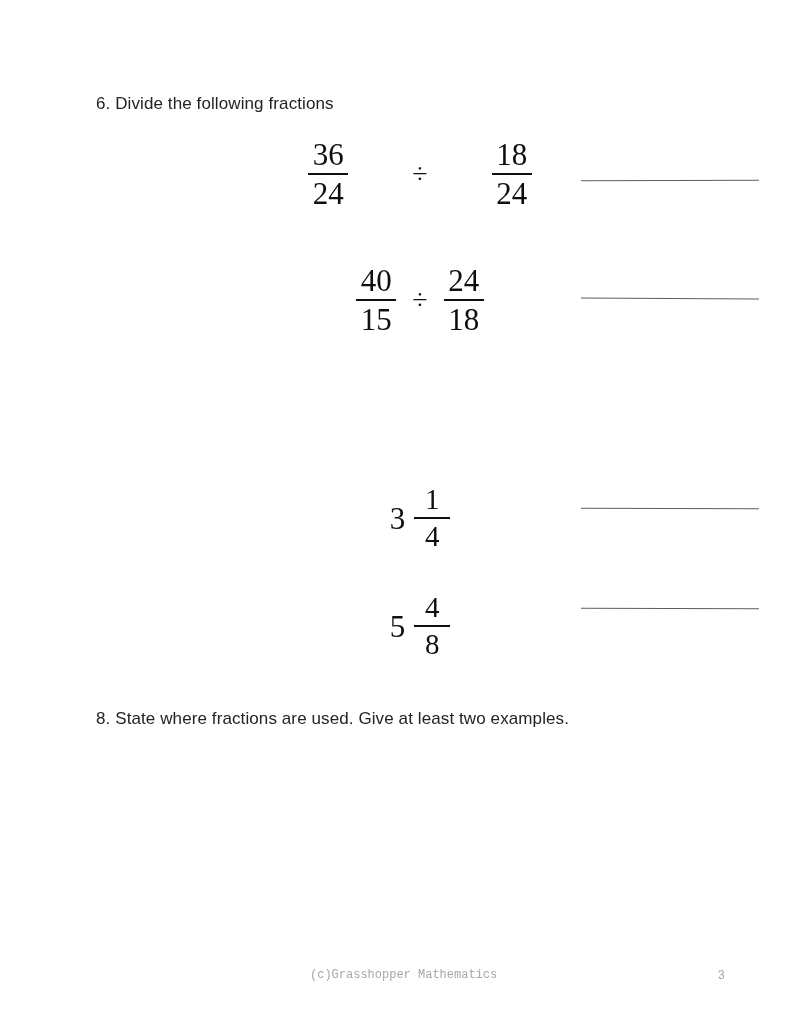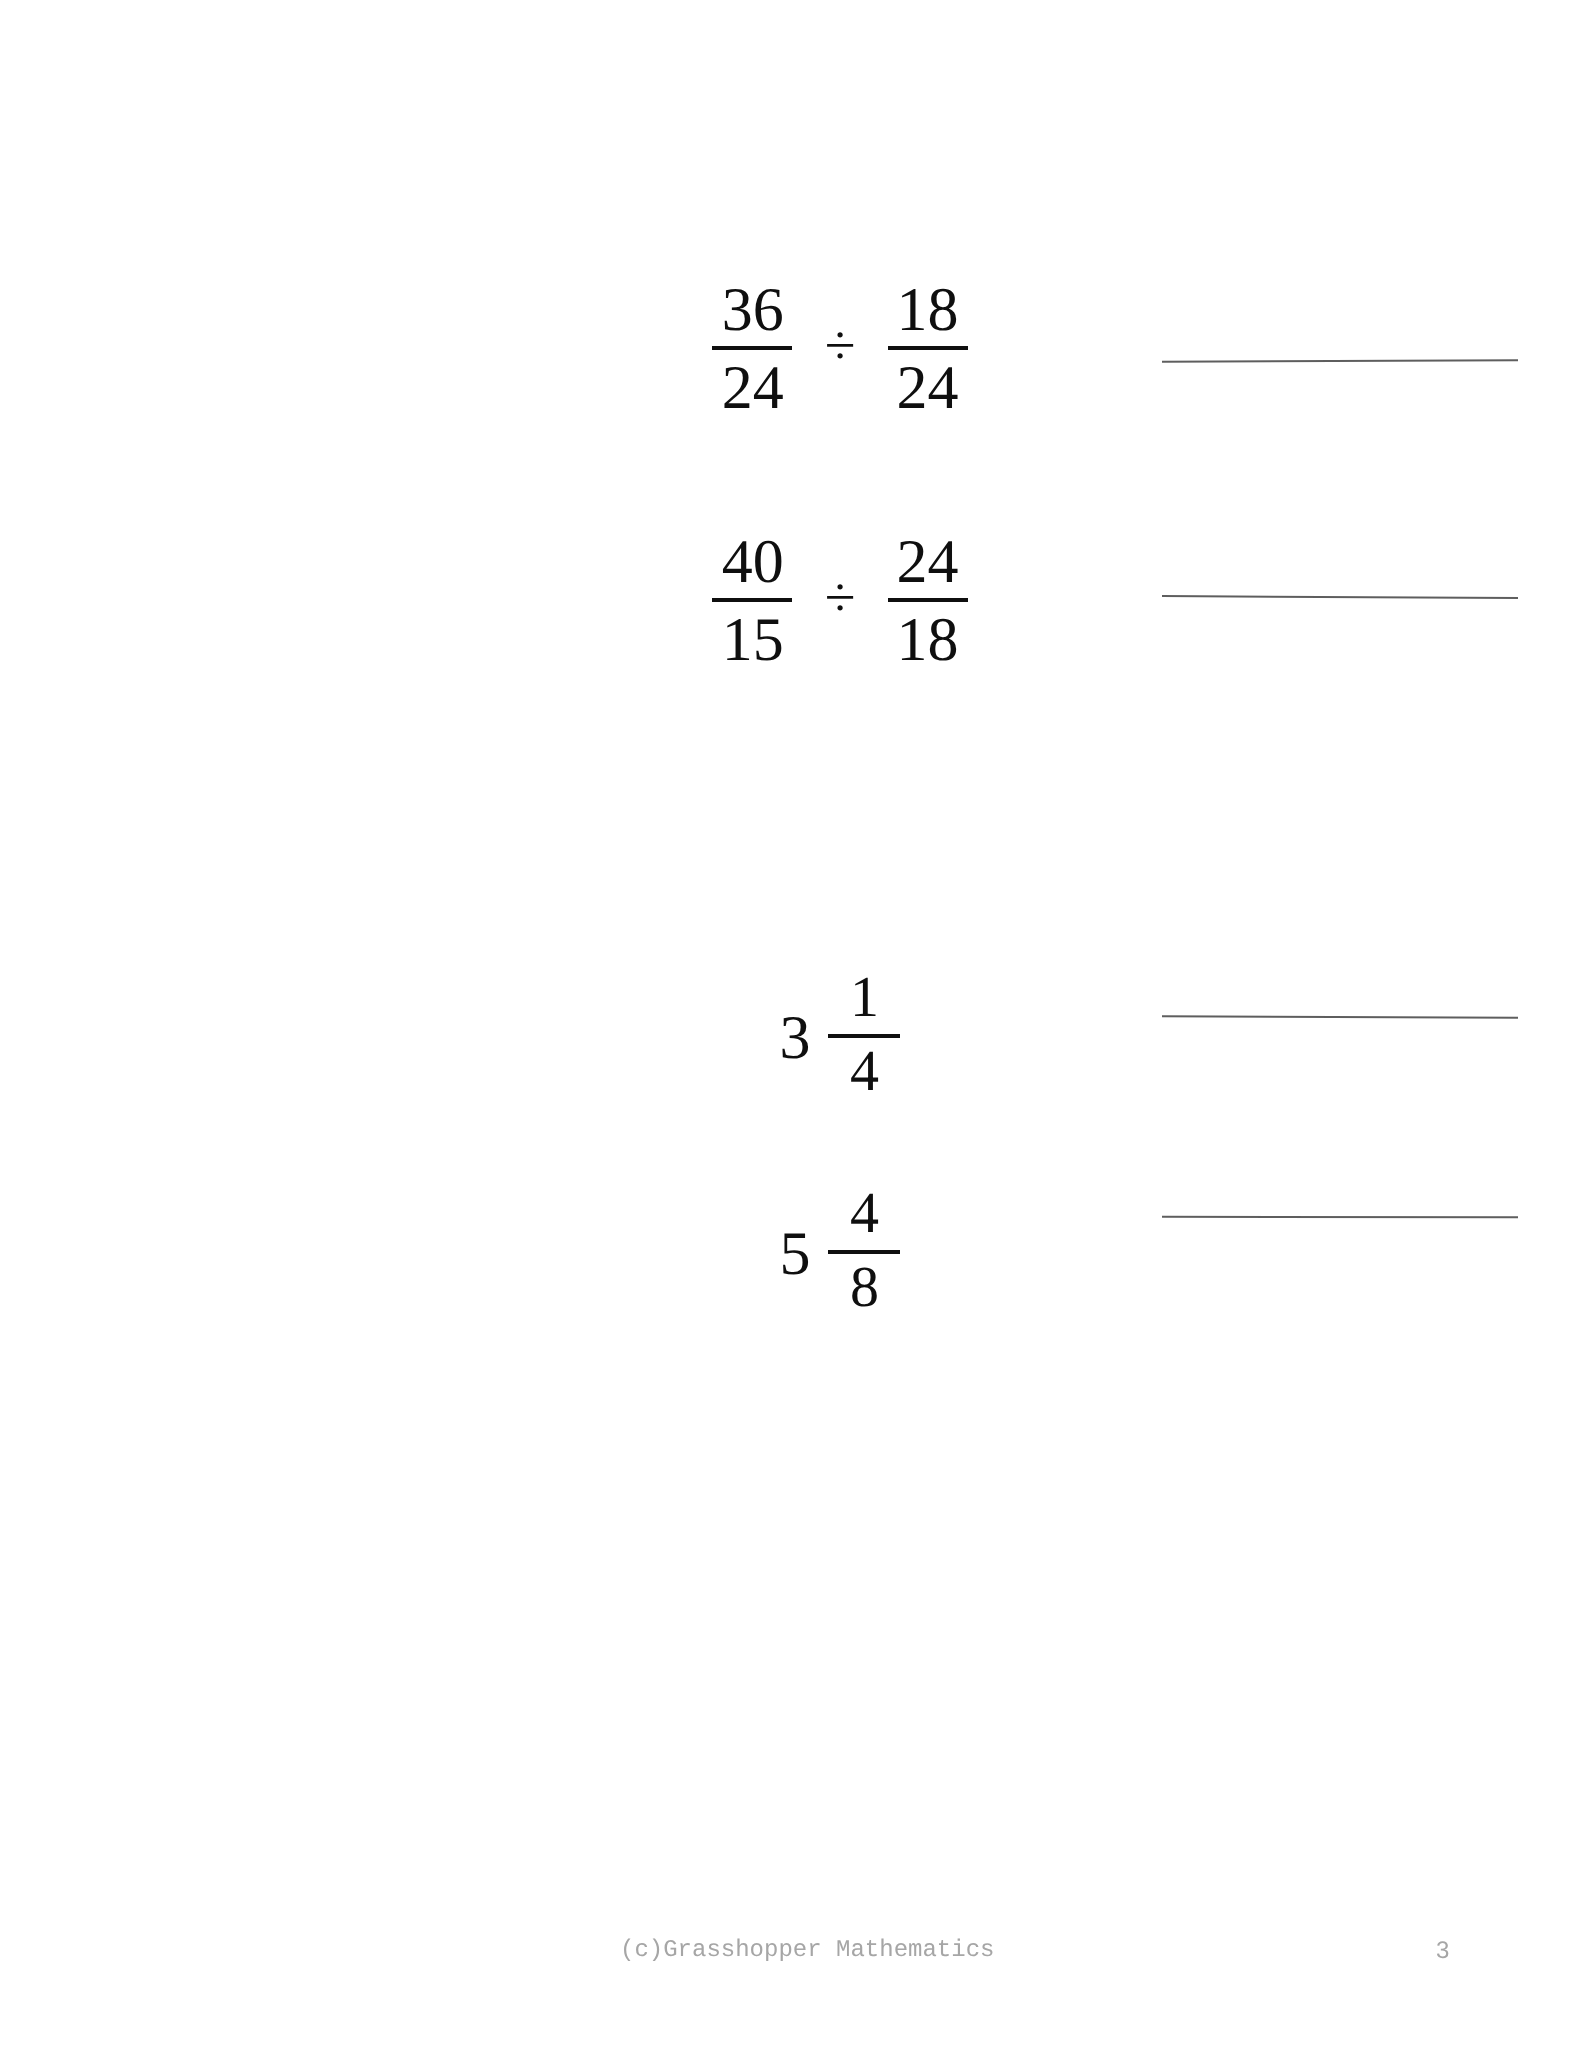--- a/index.html
+++ b/index.html
@@ -37,21 +37,21 @@
   .math-row {
     position: absolute;
     display: flex;
     align-items: center;
     justify-content: center;
     font-family: "Liberation Serif", "DejaVu Serif", serif;
     color: #0f0f0f;
   }
 
   
-  #expr-1 { left: 300px; top: 126px; width: 240px; height: 96px; }
+  #expr-1 { left: 300px; top: 126px; width: 240px; height: 96px; gap: 48px; }
   #expr-2 { left: 300px; top: 252px; width: 240px; height: 96px; font-family: Liberation Serif, serif; }
 
   
   #expr-3 { left: 300px; top: 470px; width: 240px; height: 96px; }
   #expr-4 { left: 300px; top: 576px; width: 240px; height: 100px; }
 
   
   .fraction {
     display: inline-flex;
     flex-direction: column;
@@ -133,20 +133,21 @@
     font-family: "Liberation Sans", sans-serif;
     font-size: 12px;
     color: #a6a6a6;
   }
 </style>
 </head>
 <body>
 
 <div class="page">
 
+  <div class="question-heading" id="q6-heading">6. Divide the following fractions</div>
 
   <div class="math-row" id="expr-1">
     <span class="fraction">
       <span class="numerator">36</span>
       <span class="bar"></span>
       <span class="denominator">24</span>
     </span>
     <span class="operator">÷</span>
     <span class="fraction">
       <span class="numerator">18</span>
@@ -185,17 +186,18 @@
   <div class="math-row" id="expr-4">
     <span class="whole">5</span>
     <span class="fraction small">
       <span class="numerator">4</span>
       <span class="bar"></span>
       <span class="denominator">8</span>
     </span>
   </div>
   <div class="answer-line" id="answer-line-4"></div>
 
+  <div class="question-heading" id="q8-heading">8. State where fractions are used. Give at least two examples.</div>
 
   <div class="footer-copyright">(c)Grasshopper Mathematics</div>
   <div class="footer-pagenumber">3</div>
 
 </div>
 
 </body></html>

